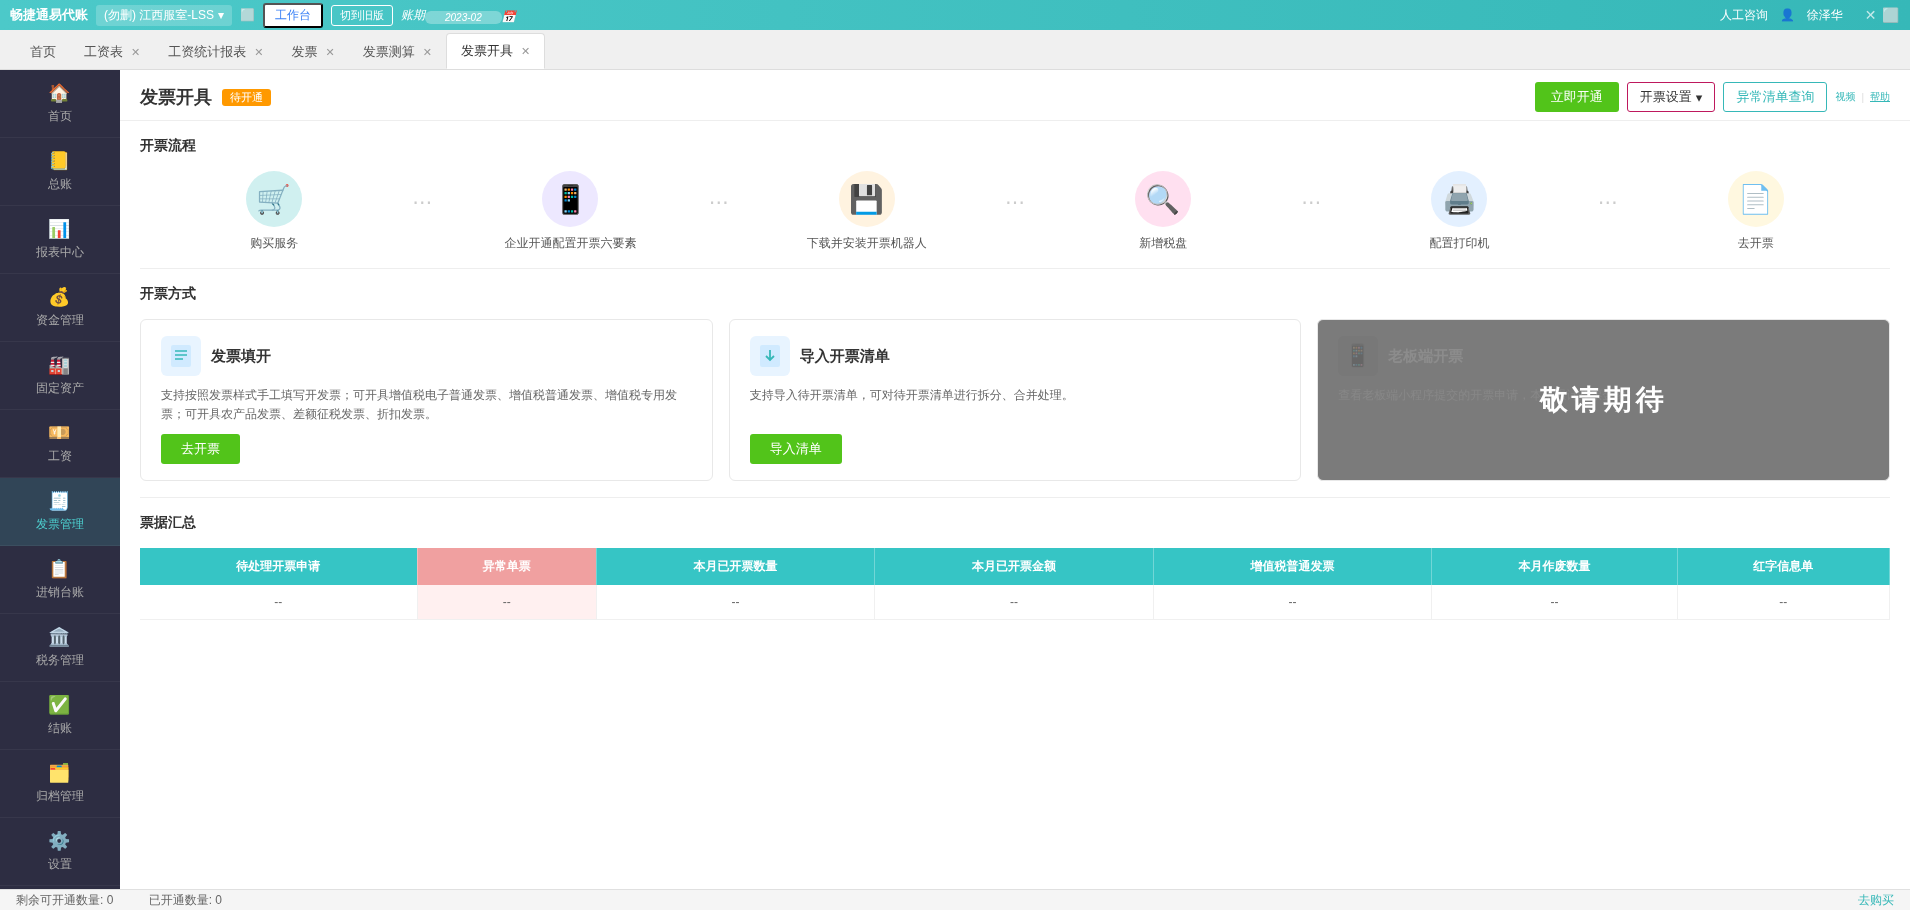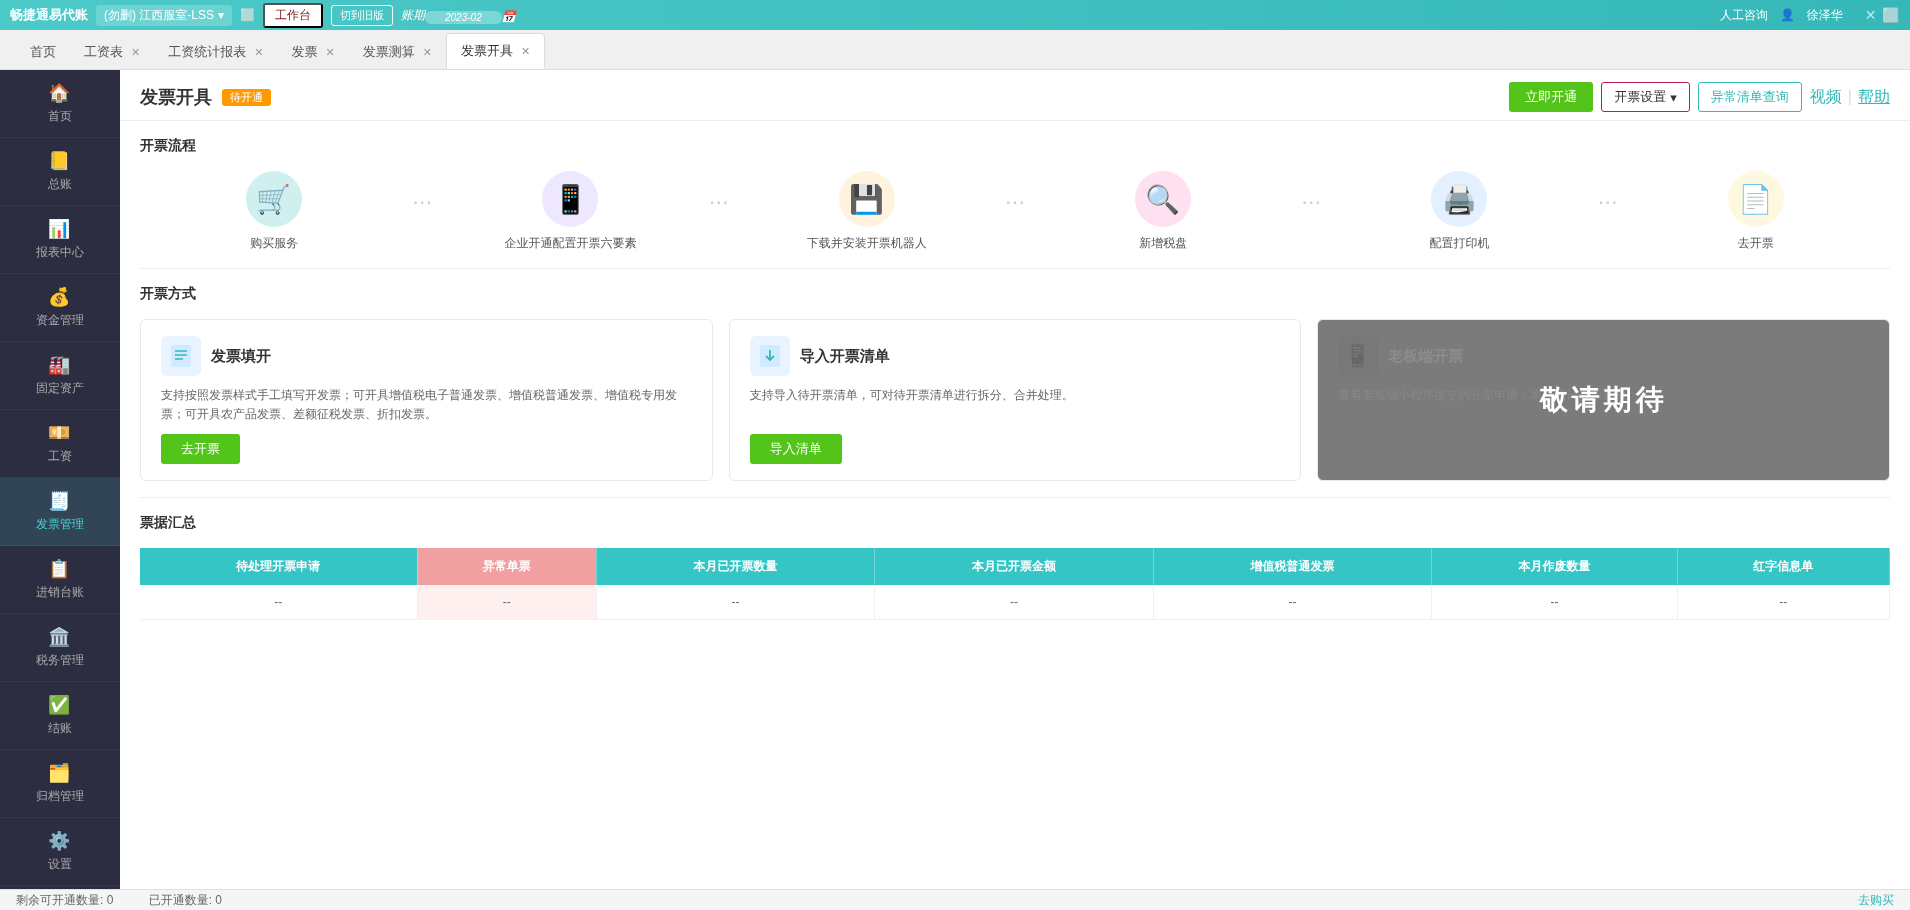--- a/index.html
+++ b/index.html
@@ -4,21 +4,21 @@
   <style>
     * { box-sizing: border-box; margin: 0; padding: 0; }
     body { font-family: "Microsoft YaHei", "PingFang SC", sans-serif; font-size: 13px; background: #f5f5f5; display: flex; flex-direction: column; height: 910px; overflow: hidden; }
 
     
     .top-bar { height: 30px; background: linear-gradient(90deg, #4cc9c9 0%, #36b8b8 100%); display: flex; align-items: center; justify-content: space-between; padding: 0 10px; color: #fff; font-size: 12px; }
     .top-bar-left { display: flex; align-items: center; gap: 8px; }
     .top-bar-logo { font-size: 13px; font-weight: bold; color: #fff; }
     .top-bar-company { background: rgba(255,255,255,0.2); border-radius: 3px; padding: 2px 8px; font-size: 12px; color: #fff; display: flex; align-items: center; gap: 4px; }
     .top-bar-right { display: flex; align-items: center; gap: 12px; font-size: 12px; }
-    .workspace-btn { background: #fff; color: #7f1d1d; border-radius: 3px; padding: 2px 10px; font-size: 12px; cursor: pointer; }
+    .workspace-btn { background: #fff; color: #3b82f6; border-radius: 3px; padding: 2px 10px; font-size: 12px; cursor: pointer; }
     .top-bar-period { display: flex; align-items: flex-end; gap: 0; font-style: italic; }
     .period-badge { background: rgba(255,255,255,0.3); border-radius: 6px; padding: 1px 20px; font-size: 10px; }
     .btn-switch { border: 1px solid #fff; color: #fff; background: transparent; border-radius: 3px; padding: 2px 8px; font-size: 11px; cursor: pointer; }
 
     
     .header-tabs { height: 40px; background: #f0f0f0; display: flex; align-items: flex-end; padding: 0 16px; border-bottom: 1px solid #ddd; }
     .tab { padding: 8px 14px; font-size: 13px; color: #555; cursor: pointer; border-radius: 4px 4px 0 0; display: flex; align-items: center; gap: 4px; }
     .tab.active { background: #fff; color: #333; border: 1px solid #ddd; border-bottom: 1px solid #fff; }
     .tab-close { color: #999; font-size: 11px; margin-left: 4px; }
     .tab-home { color: #555; }
@@ -37,21 +37,21 @@
 
     
     .page-title-bar { display: flex; align-items: center; justify-content: space-between; padding: 12px 20px 8px; border-bottom: 1px solid #eee; }
     .page-title-left { display: flex; align-items: center; gap: 10px; }
     .page-title { font-size: 18px; font-weight: bold; color: #333; }
     .status-badge { background: #ff9900; color: #fff; border-radius: 3px; padding: 1px 8px; font-size: 11px; }
     .page-title-right { display: flex; align-items: center; gap: 8px; }
     .btn-primary { background: #52c41a; color: #fff; border: none; border-radius: 3px; padding: 6px 16px; font-size: 13px; cursor: pointer; }
     .btn-default { background: #fff; color: #333; border: 1px solid #be185d; border-radius: 3px; padding: 5px 12px; font-size: 13px; cursor: pointer; display: flex; align-items: center; gap: 4px; }
     .btn-outline { background: #fff; color: #36b8b8; border: 1px solid #36b8b8; border-radius: 3px; padding: 5px 12px; font-size: 13px; cursor: pointer; }
-    .page-help { display: flex; align-items: center; gap: 6px; font-size: 16px; color: #666; }
+    .page-help { display: flex; align-items: center; gap: 6px; font-size: 10px; color: #666; }
 
     
     .section { padding: 16px 20px; }
     .section-title { font-size: 14px; font-weight: bold; color: #333; margin-bottom: 16px; }
 
     
     .flow-steps { display: flex; align-items: center; gap: 0; }
     .flow-step { display: flex; flex-direction: column; align-items: center; gap: 8px; flex: 1; }
     .flow-step-icon { width: 56px; height: 56px; border-radius: 50%; display: flex; align-items: center; justify-content: center; font-size: 28px; }
     .flow-step-label { font-size: 12px; color: #555; text-align: center; }

